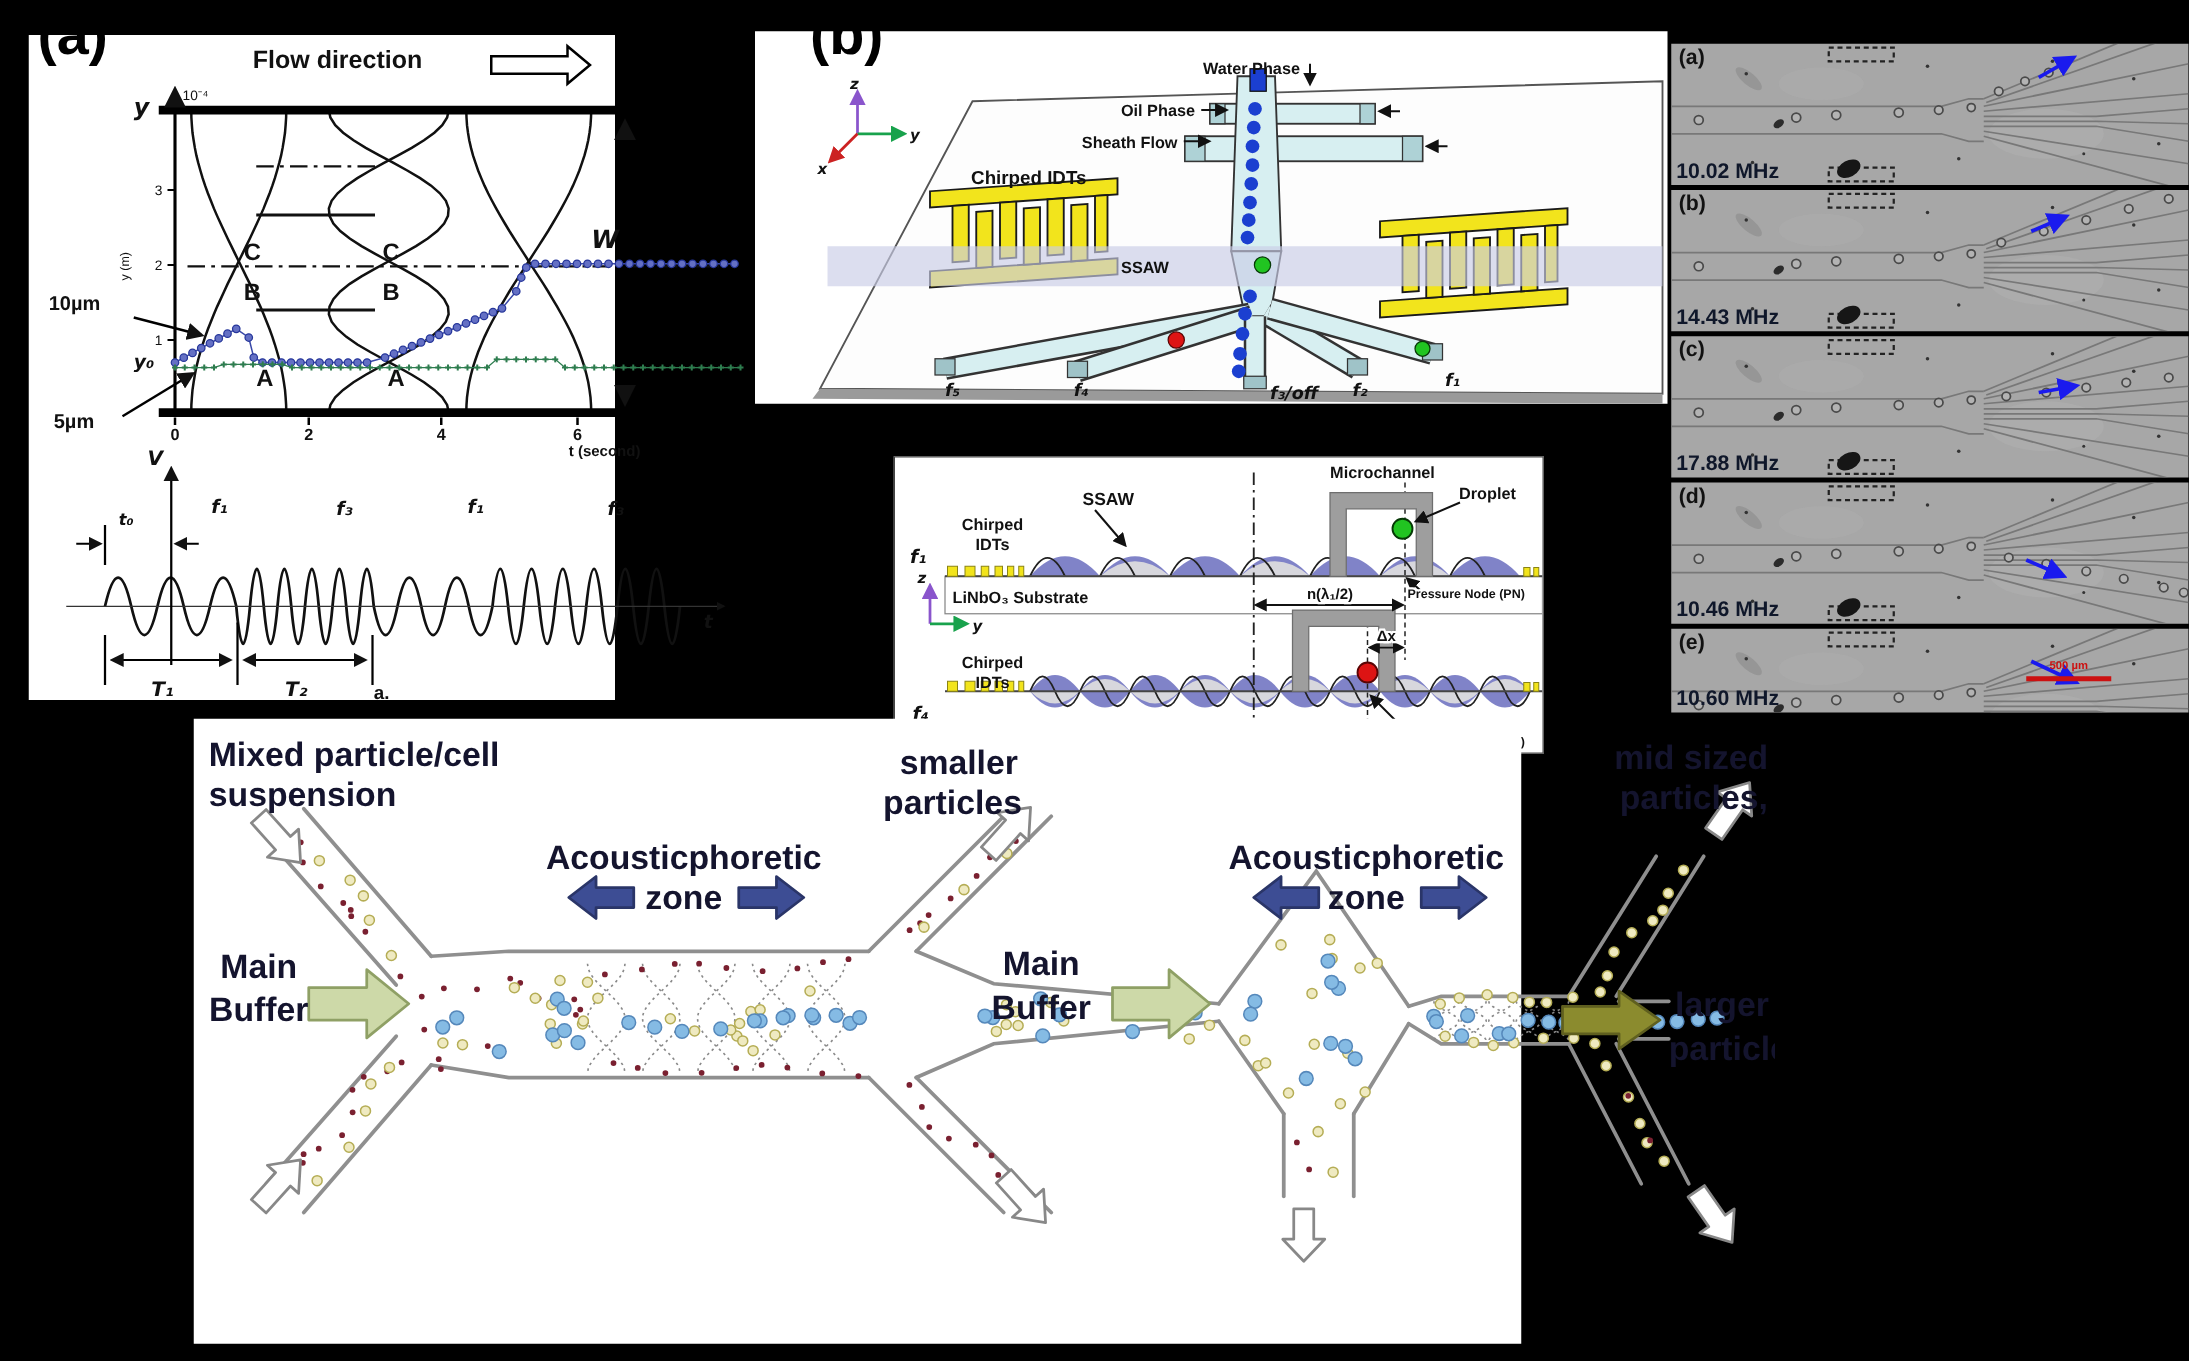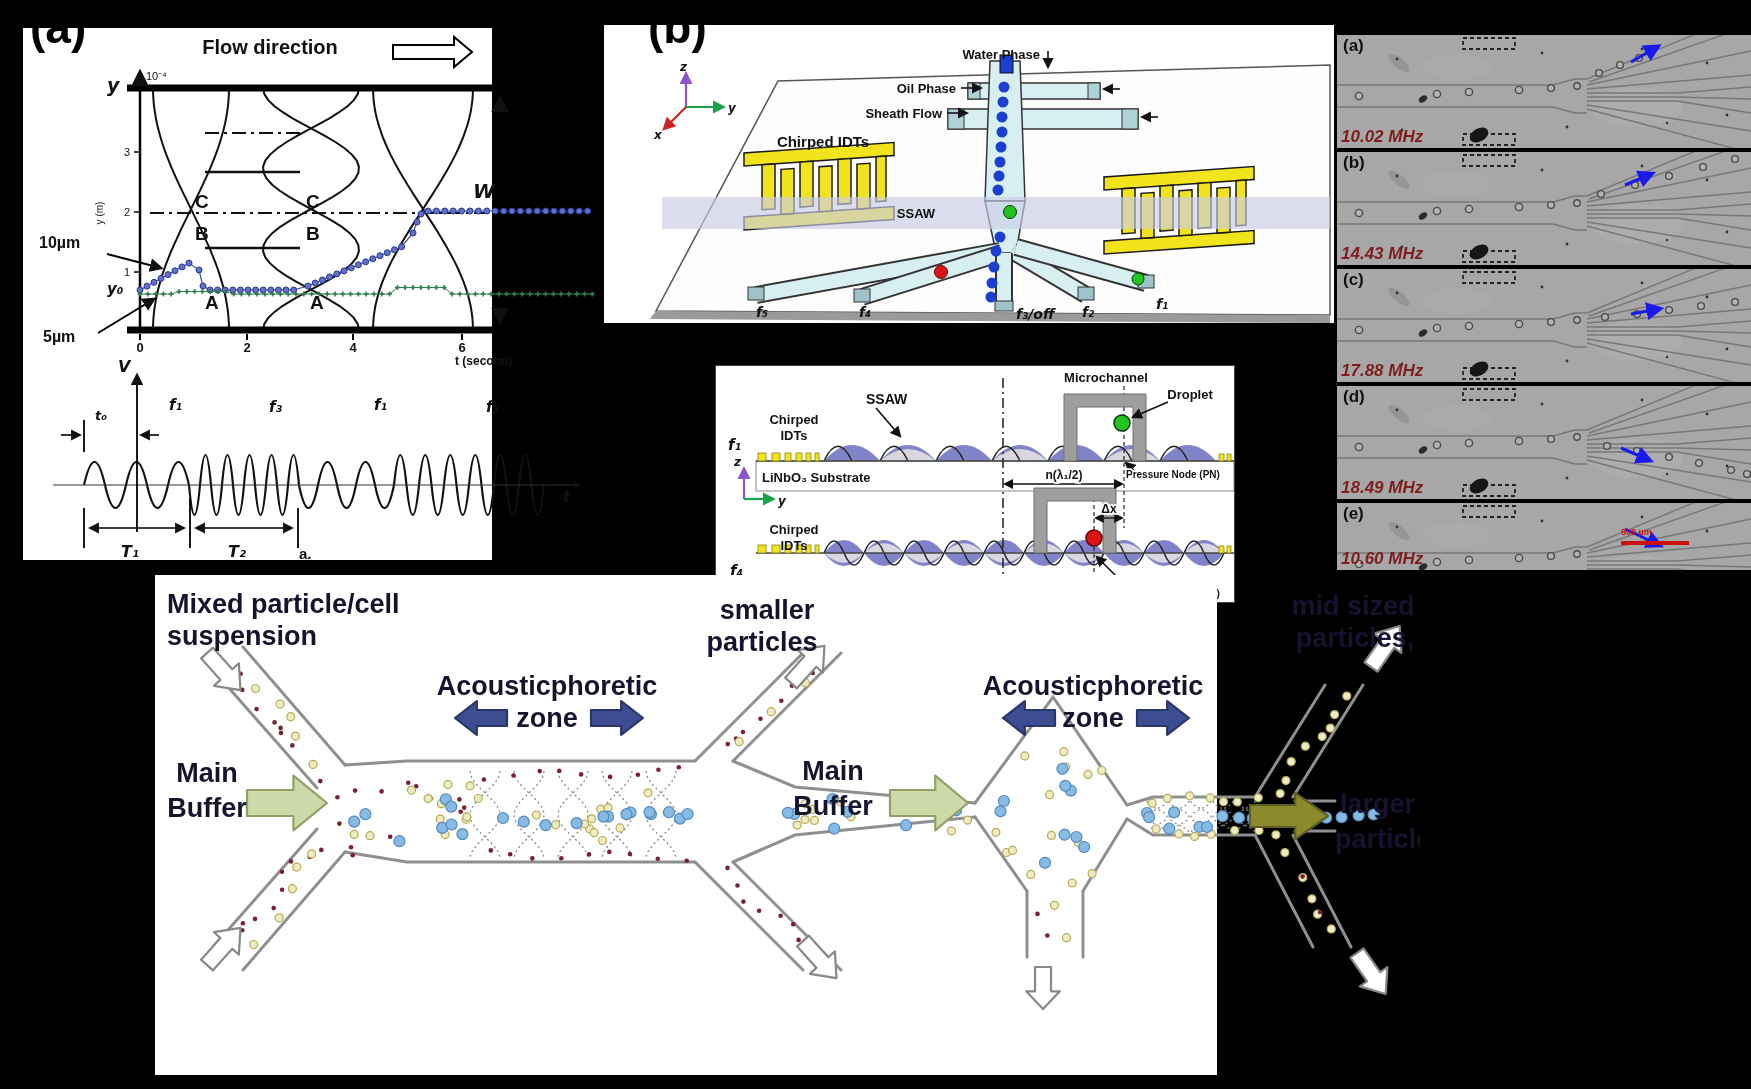--- a/index.html
+++ b/index.html
@@ -8,22 +8,22 @@
   .panel{position:absolute;background:#fff;}
   #panelA{left:23px;top:28px;width:469px;height:532px;}
   #panelB{left:604px;top:25px;width:730px;height:298px;}
   #inset{left:715px;top:365px;width:520px;height:238px;border:1px solid #444;box-sizing:border-box;}
   #panelBottom{left:155px;top:575px;width:1062px;height:500px;}
   .tag{position:absolute;z-index:9;font-weight:bold;font-size:46px;color:#000;}
   #tagA{left:30px;top:0px;}
   #tagB{left:648px;top:0px;}
   .micro{position:absolute;left:1337px;width:414px;background:#a7a7a7;overflow:hidden;}
   .mlabel{position:absolute;top:1px;left:6px;font-weight:bold;font-size:17px;color:#111;}
-  .mfreq{position:absolute;bottom:1px;left:4px;font-weight:bold;font-size:17px;color:#7f1d1d;font-style:italic;}
-  .sbtext{position:absolute;left:284px;top:24px;width:68px;color:#cc1111;
+  .mfreq{position:absolute;bottom:1px;left:4px;font-weight:bold;font-size:17px;color:#0f172a;}
+  .sbtext{position:absolute;left:284px;top:24px;width:68px;text-align:center;color:#cc1111;
           font-size:9px;font-weight:bold;}
   .sbline{position:absolute;left:284px;top:38px;width:68px;height:4px;background:#cc1111;}
   svg{display:block;}
   svg text{font-family:"Liberation Sans",sans-serif;fill:#111;}
   text.b{font-weight:bold;}
   text.math{font-family:"DejaVu Sans",sans-serif;font-style:italic;font-weight:bold;}
   text.halo{paint-order:stroke;stroke:#fff;stroke-width:3.5px;}
   text.navy{fill:#14142e;font-weight:bold;font-size:27px;}
 </style>
 </head>
@@ -623,21 +623,21 @@
           <circle cx="270" cy="60" r="3.4"></circle>
           <circle cx="300" cy="65" r="3.4"></circle>
           <circle cx="332" cy="71" r="3.4"></circle>
           <circle cx="362" cy="77" r="3.4"></circle>
           <circle cx="394" cy="84" r="3.4"></circle>
           <circle cx="410" cy="88" r="3.4"></circle>
         </g>
       <line x1="284" y1="62" x2="312" y2="74" stroke="#1a1aee" stroke-width="3" marker-end="url(#mblue)"></line>
     </svg>
     <div class="mlabel">(d)</div>
-    <div class="mfreq">18.49 MHz</div>
+    <div class="mfreq">10.46 MHz</div>
   </div>
   <div class="micro" style="top:503px;height:67px">
     <svg width="414" height="67">
         <use href="#micro-chan"></use>
       <line x1="288" y1="26" x2="322" y2="42" stroke="#1a1aee" stroke-width="3" marker-end="url(#mblue)"></line>
     </svg>
     <div class="mlabel">(e)</div>
     <div class="mfreq">10.60 MHz</div>
     <div class="sbtext">500 µm</div>
     <div class="sbline"></div>

